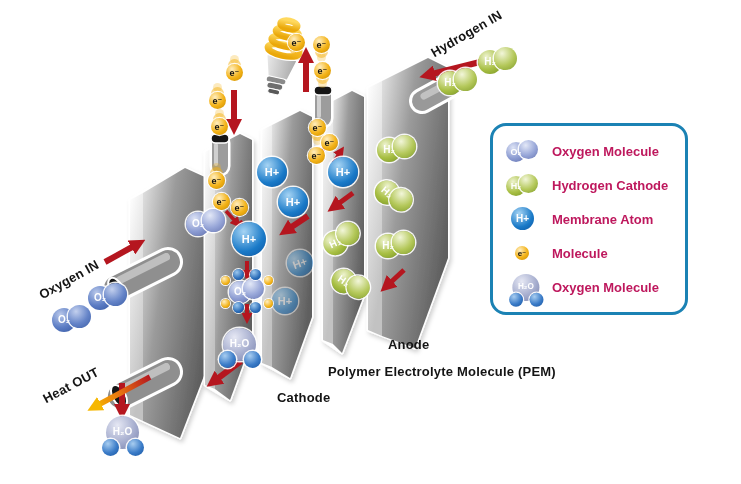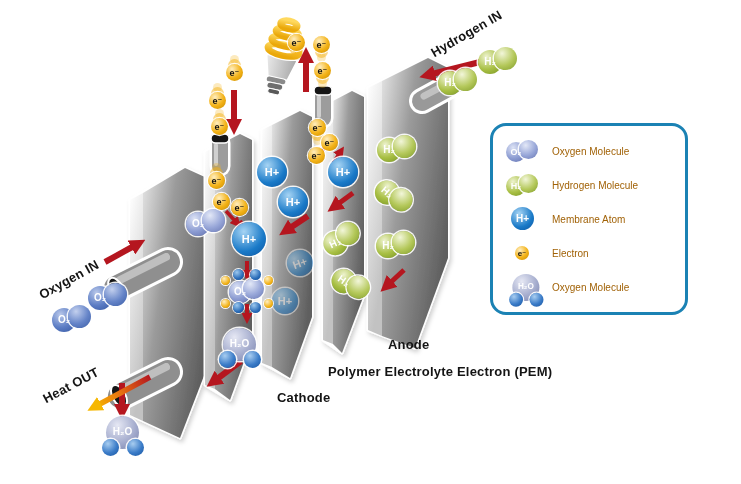--- a/index.html
+++ b/index.html
@@ -69,21 +69,21 @@
   .mini{position:absolute;border-radius:50%;box-shadow:0 0 0 1px rgba(255,255,255,.9);}
   .mini.h{width:11px;height:11px;background:radial-gradient(circle at 35% 30%,#9cc8ee,#2a6cb8 60%,#0d4e96);}
   .mini.e{width:9px;height:9px;background:radial-gradient(circle at 35% 30%,#ffeec0,#f3b216 60%,#c78a00);}
 
   
   .legend{left:490px;top:123px;width:198px;height:192px;border:3px solid #1b82b4;
      border-radius:16px;background:#fff;box-sizing:border-box;
      display:flex;flex-direction:column;justify-content:space-around;padding:8px 8px 8px 10px;}
   .lrow{display:flex;align-items:center;gap:9px;height:32px;}
   .licon{position:relative;width:40px;height:32px;flex:0 0 40px;}
-  .llabel{font-weight:normal;font-size:10px;color:#a16207;white-space:nowrap;}
+  .llabel{font-weight:bold;font-size:13px;color:#be185d;white-space:nowrap;}
   
   .mol-o2.sm,.mol-h2.sm{width:33px;height:22px;left:3px;top:5px;}
   .mol-o2.sm .a,.mol-h2.sm .a{width:20px;height:20px;top:2px;}
   .mol-o2.sm .b,.mol-h2.sm .b{width:19px;height:19px;left:13px;}
   .mol-o2.sm b,.mol-h2.sm b{width:20px;height:20px;top:2px;font-size:9px;}
   .hp.sm{width:23px;height:23px;left:8px;top:4px;}
   .hp.sm b{font-size:10px;}
   .el.sm{width:14px;height:14px;left:12px;top:9px;}
   .el.sm b{font-size:8px;}
   .h2o.sm{width:36px;height:32px;left:2px;top:0;transform:scale(.82);transform-origin:center;}
@@ -368,21 +368,21 @@
     <i class="sp m"></i>
     <i class="sp s1"></i>
     <i class="sp s2"></i>
     <b>H₂O</b>
   </div>
 
   <div class="lbl rot" style="left:432px;top:46px;transform:rotate(-30deg)">Hydrogen IN</div>
   <div class="lbl rot" style="left:40px;top:288px;transform:rotate(-29deg)">Oxygen IN</div>
   <div class="lbl rot" style="left:44px;top:392px;transform:rotate(-28deg)">Heat OUT</div>
   <div class="lbl" style="left:388px;top:337px">Anode</div>
-  <div class="lbl" style="left:328px;top:364px">Polymer Electrolyte Electron (PEM)</div>
+  <div class="lbl" style="left:328px;top:364px">Polymer Electrolyte Molecule (PEM)</div>
   <div class="lbl" style="left:277px;top:390px">Cathode</div>
 
   <div class="abs legend">
     <div class="lrow">
       <span class="licon">
         <span class="mol mol-o2 lite sm">
             <i class="sp a"></i>
             <i class="sp b"></i>
             <b>O₂</b>
           </span>
@@ -390,37 +390,37 @@
       <span class="llabel">Oxygen Molecule</span>
     </div>
     <div class="lrow">
       <span class="licon">
         <span class="mol mol-h2 sm">
             <i class="sp a"></i>
             <i class="sp b"></i>
             <b>H₂</b>
           </span>
       </span>
-      <span class="llabel">Hydrogen Molecule</span>
+      <span class="llabel">Hydrogen Cathode</span>
     </div>
     <div class="lrow">
       <span class="licon">
         <span class="abs hp sm">
             <b>H+</b>
           </span>
       </span>
       <span class="llabel">Membrane Atom</span>
     </div>
     <div class="lrow">
       <span class="licon">
         <span class="abs el sm">
             <b>e⁻</b>
           </span>
       </span>
-      <span class="llabel">Electron</span>
+      <span class="llabel">Molecule</span>
     </div>
     <div class="lrow">
       <span class="licon">
         <span class="mol h2o sm">
             <i class="sp m"></i>
             <i class="sp s1"></i>
             <i class="sp s2"></i>
             <b>H₂O</b>
           </span>
       </span>

